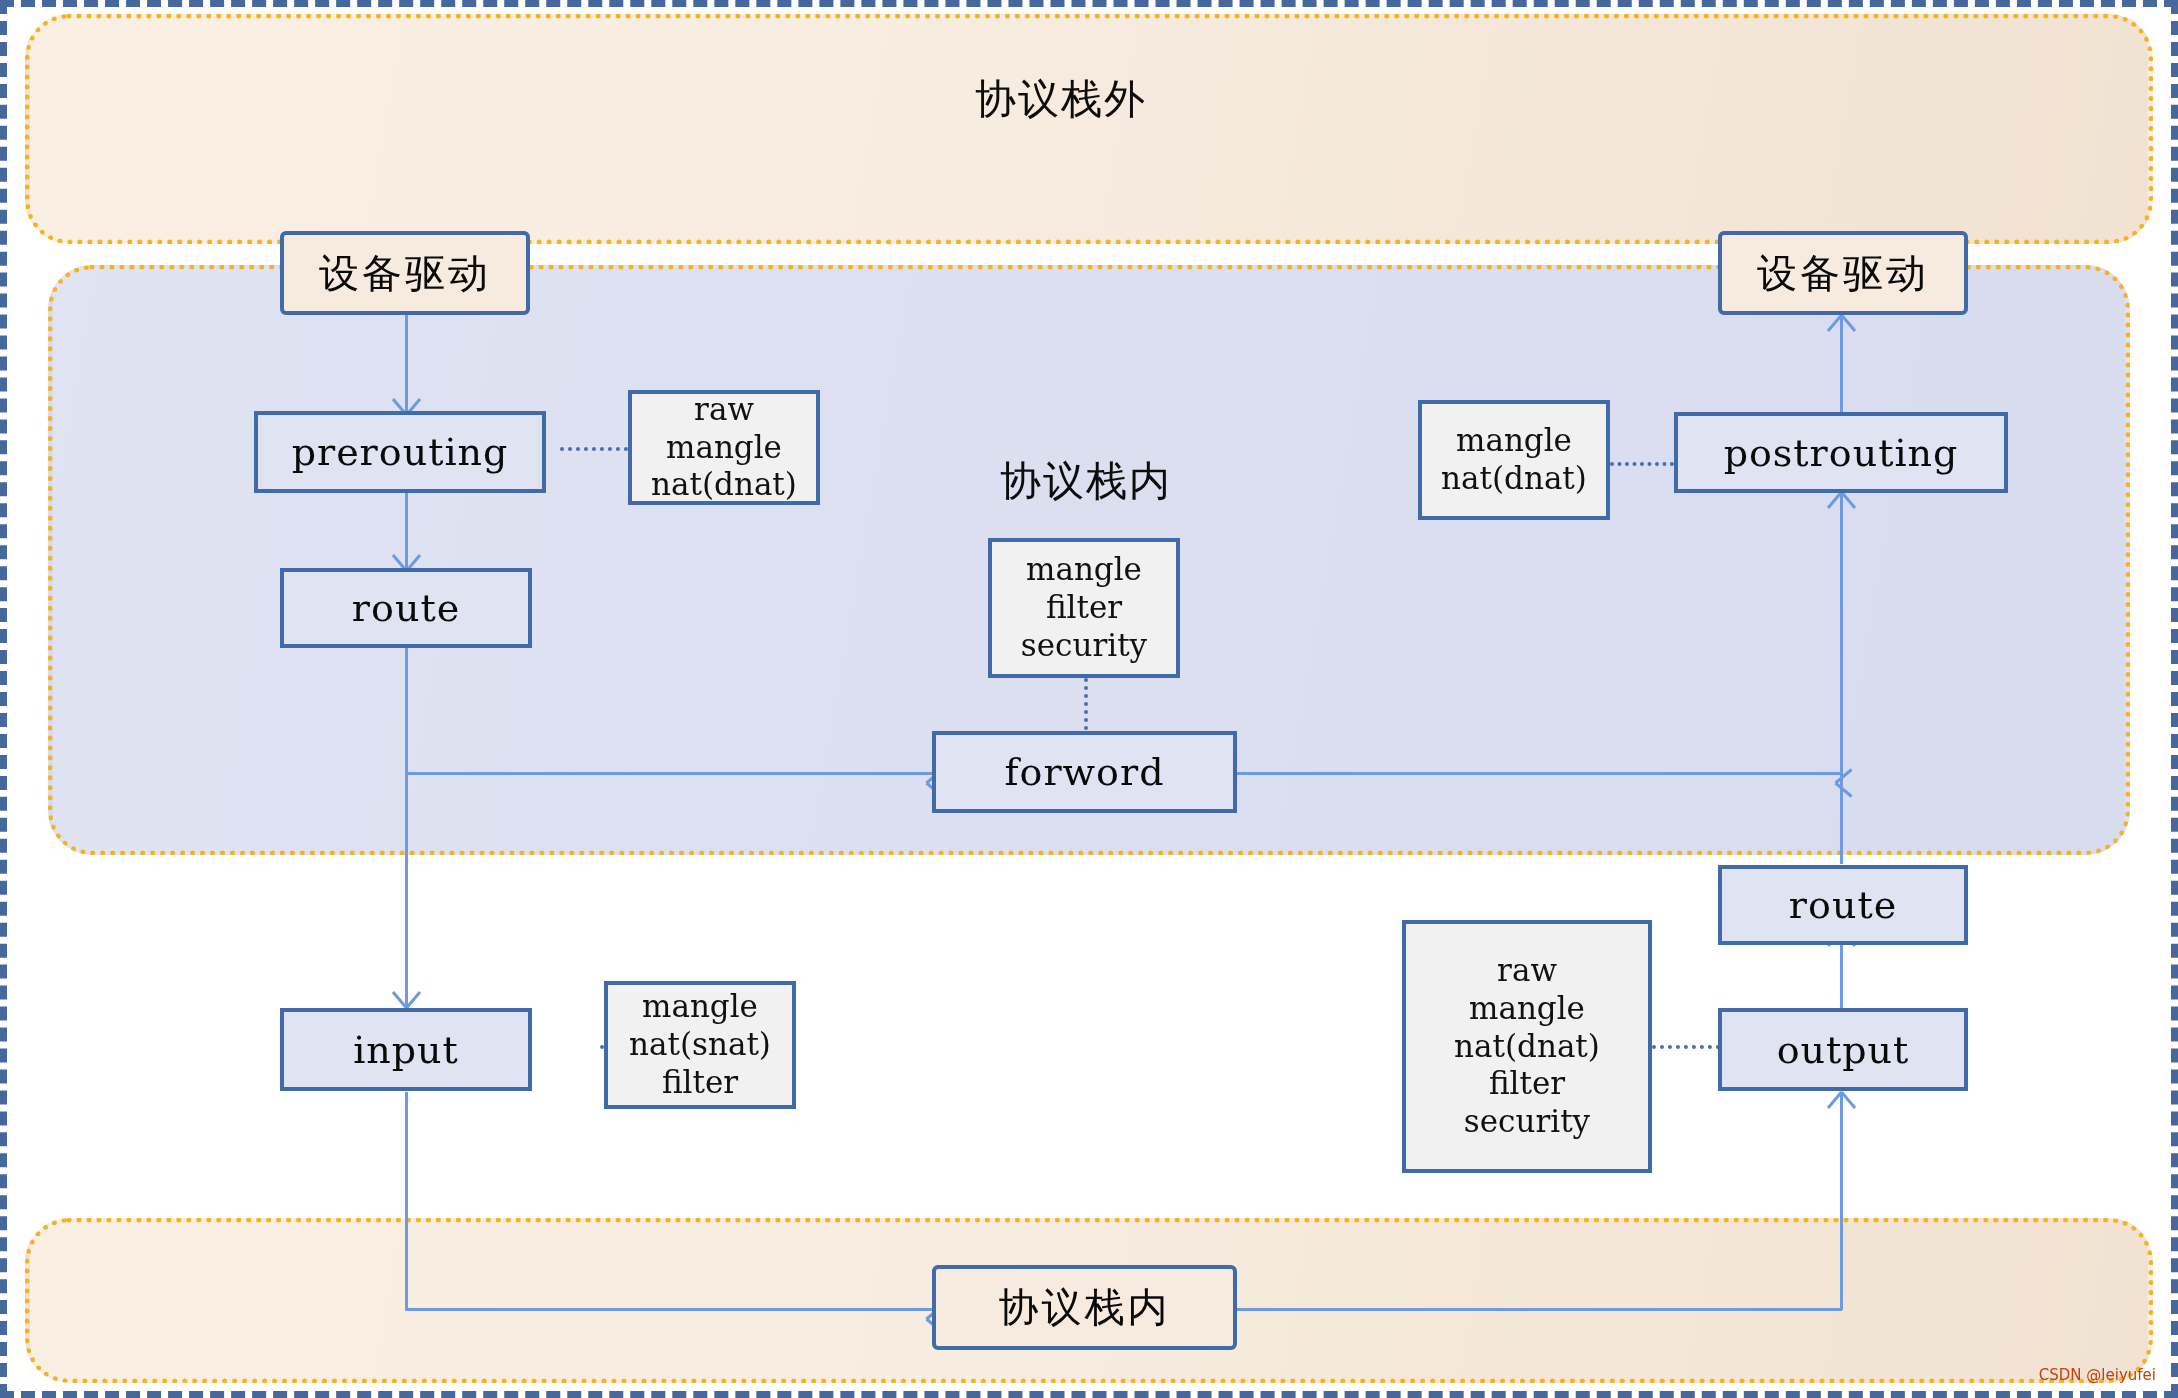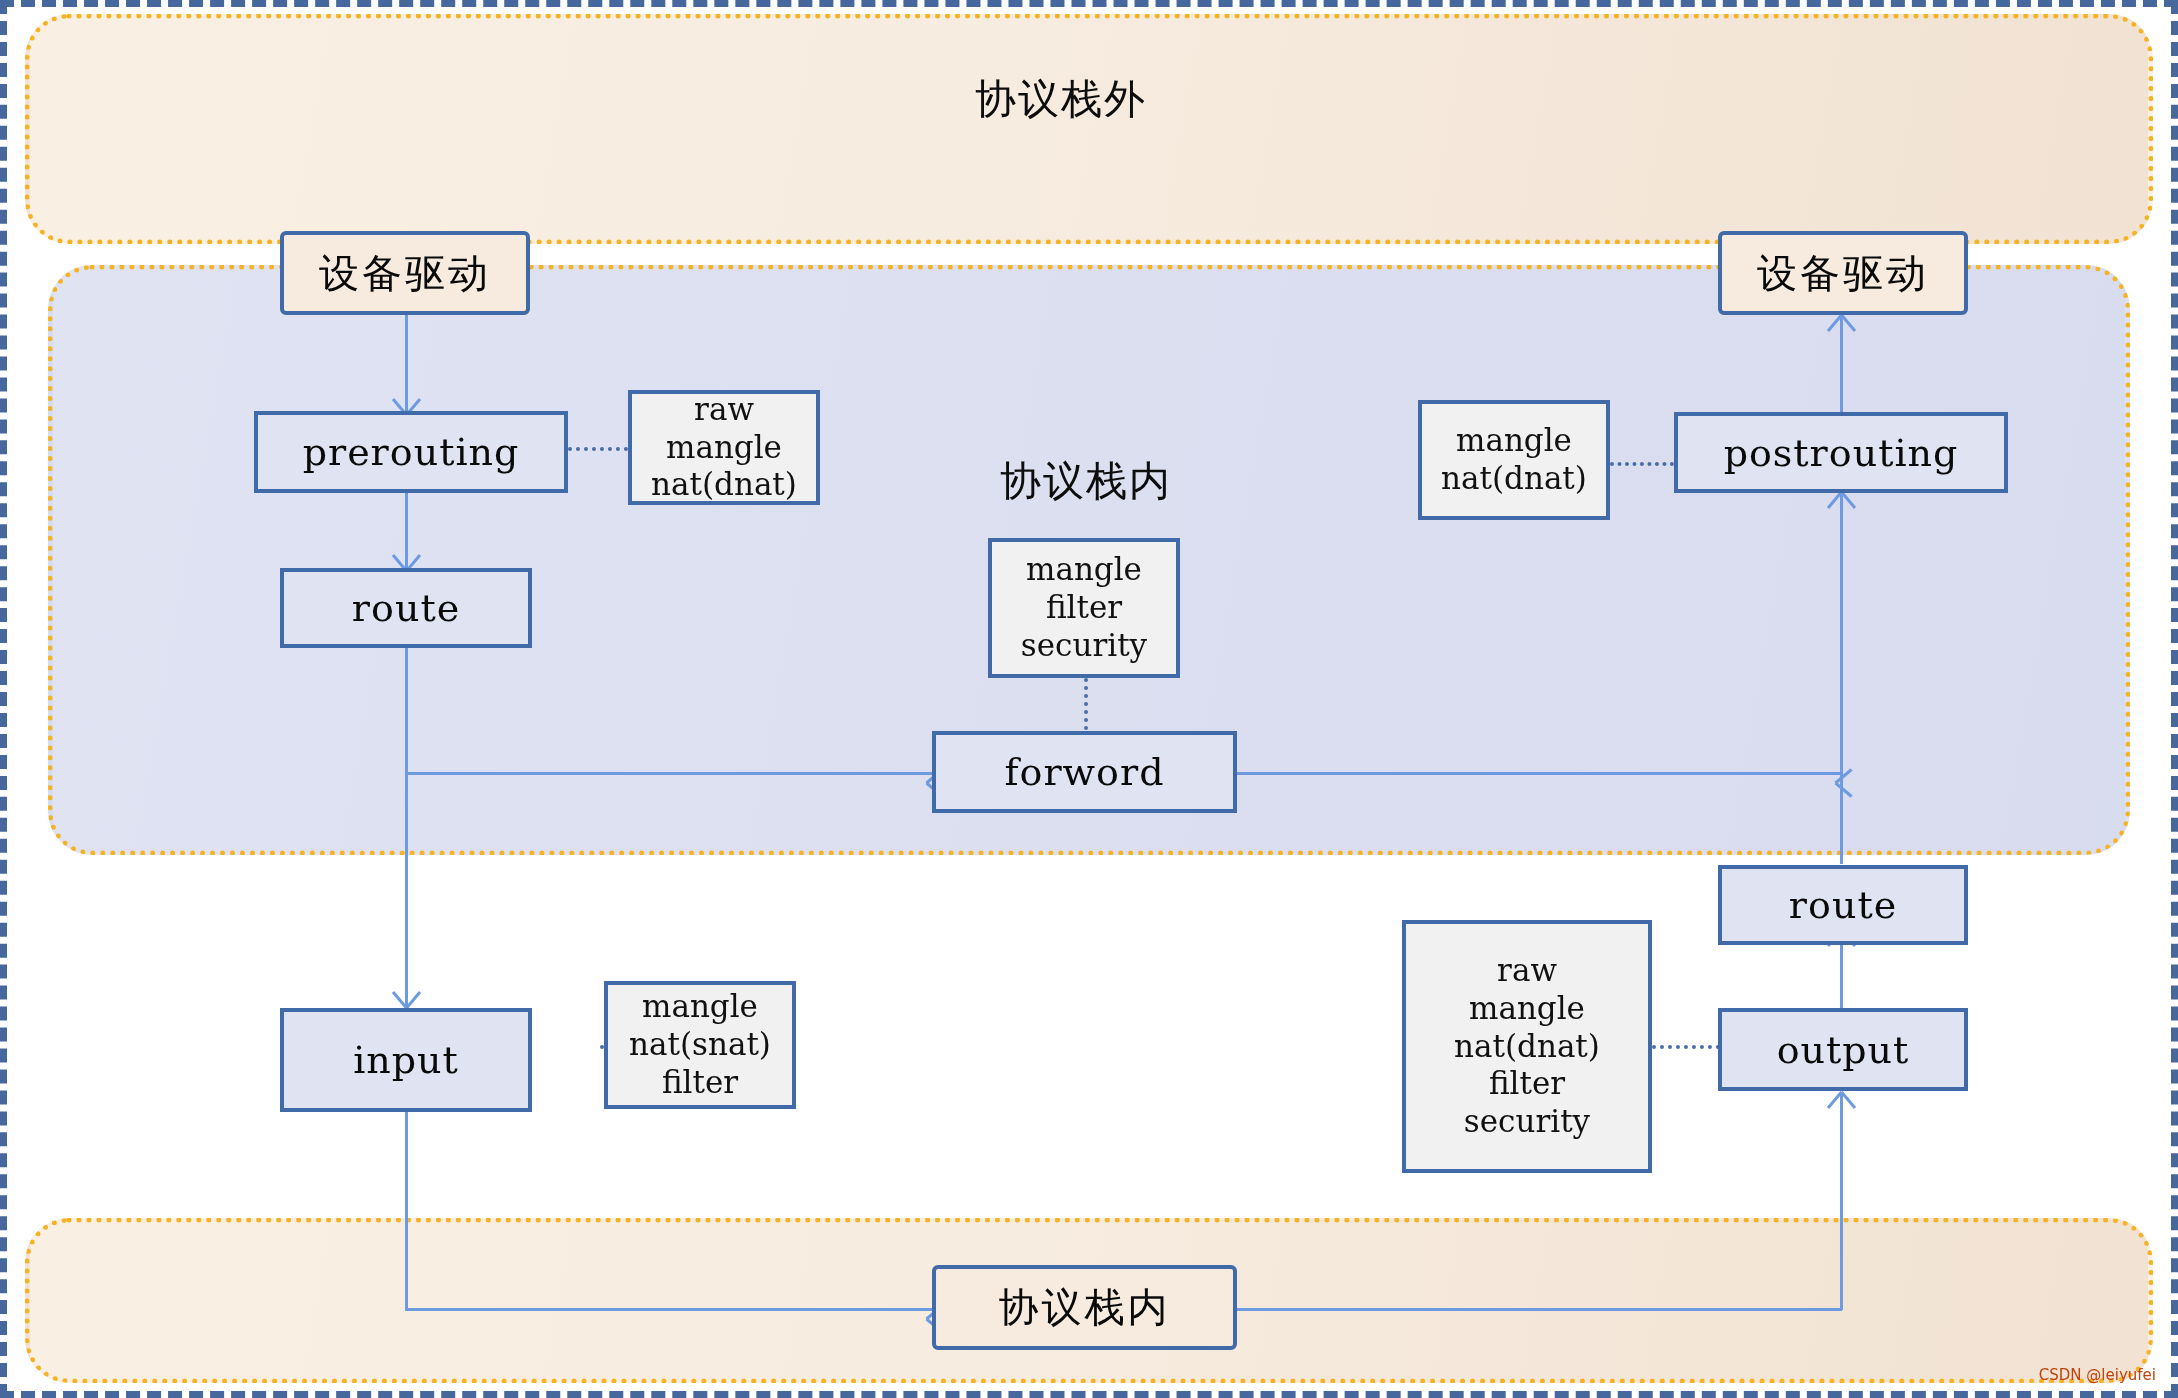--- a/index.html
+++ b/index.html
@@ -202,27 +202,27 @@
   <div class="dotline" style="left:560px; top:447px; width:68px;"></div>
   <div class="dotline" style="left:600px; top:1045px; width:60px;"></div>
   <div class="dotline" style="left:1610px; top:462px; width:64px;"></div>
   <div class="dotline" style="left:1652px; top:1045px; width:68px;"></div>
   <div class="dotline v" style="left:1084px; top:678px; height:60px;"></div>
 
   <div class="node cn on-peach" style="left:280px; top:231px; width:250px; height:84px;">设备驱动</div>
 
   <div class="node cn on-peach" style="left:1718px; top:231px; width:250px; height:84px;">设备驱动</div>
 
-  <div class="node on-blue" style="left:254px; top:411px; width:314px; height:82px;">prerouting</div>
+  <div class="node on-blue" style="left:254px; top:411px; width:292px; height:82px;">prerouting</div>
 
   <div class="node on-blue" style="left:280px; top:568px; width:252px; height:80px;">route</div>
 
   <div class="node on-blue" style="left:932px; top:731px; width:305px; height:82px;">forword</div>
 
-  <div class="node on-blue" style="left:280px; top:1008px; width:252px; height:104px;">input</div>
+  <div class="node on-blue" style="left:280px; top:1008px; width:252px; height:83px;">input</div>
 
   <div class="node on-blue" style="left:1674px; top:412px; width:334px; height:81px;">postrouting</div>
 
   <div class="node on-blue" style="left:1718px; top:865px; width:250px; height:80px;">route</div>
 
   <div class="node on-blue" style="left:1718px; top:1008px; width:250px; height:83px;">output</div>
 
   <div class="node cn on-peach" style="left:932px; top:1265px; width:305px; height:85px;">协议栈内</div>
 
   <div class="tables" style="left:628px; top:390px; width:192px; height:115px;">

